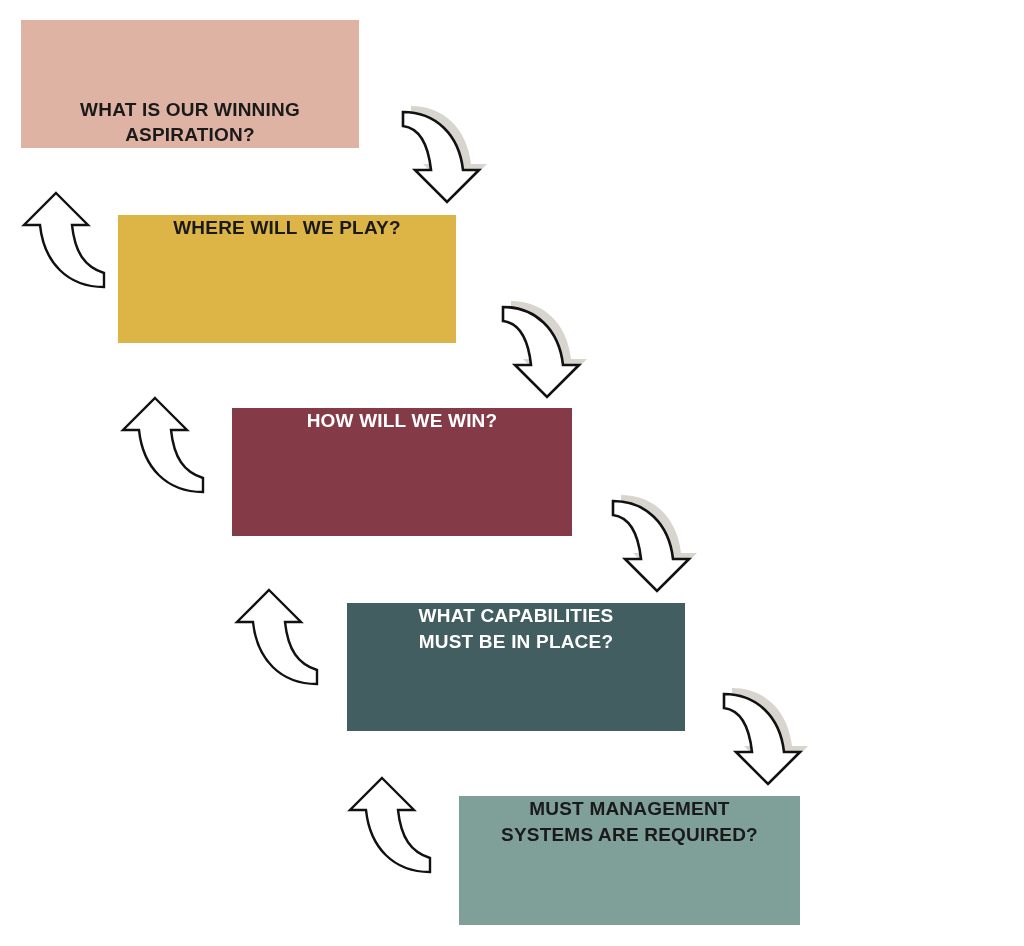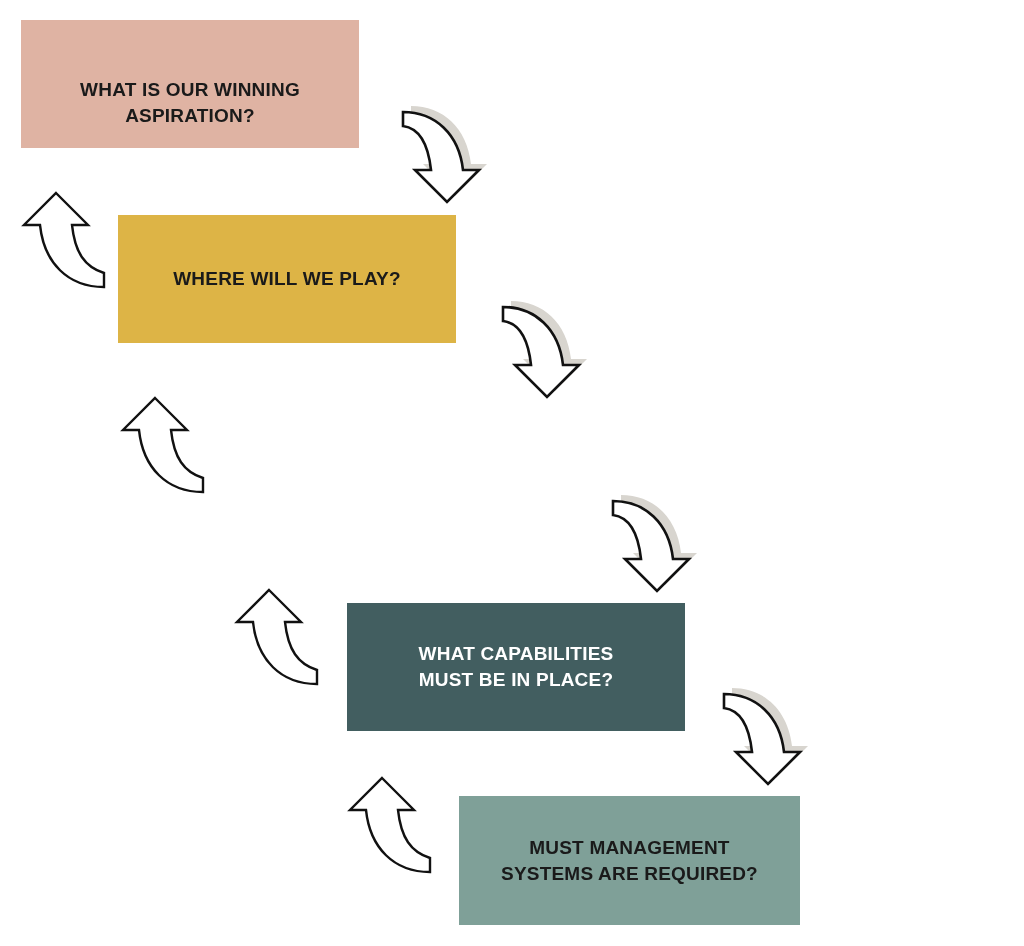--- a/index.html
+++ b/index.html
@@ -14,21 +14,21 @@
     position: relative;
     width: 1024px;
     height: 946px;
     background: #ffffff;
     overflow: hidden;
   }
   .step-box {
     position: absolute;
     box-sizing: border-box;
     display: flex;
-    align-items: center;
+    align-items: flex-start;
     justify-content: center;
     text-align: center;
     font-weight: bold;
     font-size: 19px;
     letter-spacing: 0.2px;
     line-height: 1.35;
     padding: 0 14px;
     white-space: pre-line;
   }
   .arrow-wrap {
@@ -89,29 +89,32 @@
       <path fill="#ffffff" stroke="#111111" stroke-width="2.4" stroke-linejoin="miter" d="M38 10 L 70 42 L 54 42 C 57 70, 67 84, 86 90 L 86 104 C 50 104, 26 80, 22 42 L 6 42 Z"></path>
     </svg>
   </div>
 
   <div class="arrow-wrap" style="left:344px; top:768px;">
     <svg width="92" height="106" viewBox="0 0 92 106">
       <path fill="#ffffff" stroke="#111111" stroke-width="2.4" stroke-linejoin="miter" d="M38 10 L 70 42 L 54 42 C 57 70, 67 84, 86 90 L 86 104 C 50 104, 26 80, 22 42 L 6 42 Z"></path>
     </svg>
   </div>
 
-  <div class="step-box" id="box-0" style="left: 21px; top: 20px; width: 338px; height: 128px; background: rgb(223, 179, 163); color: rgb(26, 26, 26); align-items: center; padding-top: 38px;">
+  <div class="step-box" id="box-0" style="left: 21px; top: 20px; width: 338px; height: 128px; background: rgb(223, 179, 163); color: rgb(26, 26, 26); align-items: flex-end; padding-top: 38px;">
     <span>WHAT IS OUR WINNING
 ASPIRATION?</span>
   </div>
 
   <div class="step-box" id="box-1" style="left: 118px; top: 215px; width: 338px; height: 128px; background: rgb(221, 180, 70); color: rgb(26, 26, 26);">
     <span>WHERE WILL WE PLAY?</span>
   </div>
 
+  <div class="step-box" id="box-2" style="left: 232px; top: 408px; width: 340px; height: 128px; background: rgb(133, 59, 71); color: rgb(255, 255, 255);">
+    <span>HOW WILL WE WIN?</span>
+  </div>
 
   <div class="step-box" id="box-3" style="left: 347px; top: 603px; width: 338px; height: 128px; background: rgb(66, 94, 96); color: rgb(255, 255, 255);">
     <span>WHAT CAPABILITIES
 MUST BE IN PLACE?</span>
   </div>
 
   <div class="step-box" id="box-4" style="left: 459px; top: 796px; width: 341px; height: 129px; background: rgb(127, 160, 152); color: rgb(26, 26, 26);">
     <span>MUST MANAGEMENT
 SYSTEMS ARE REQUIRED?</span>
   </div>

